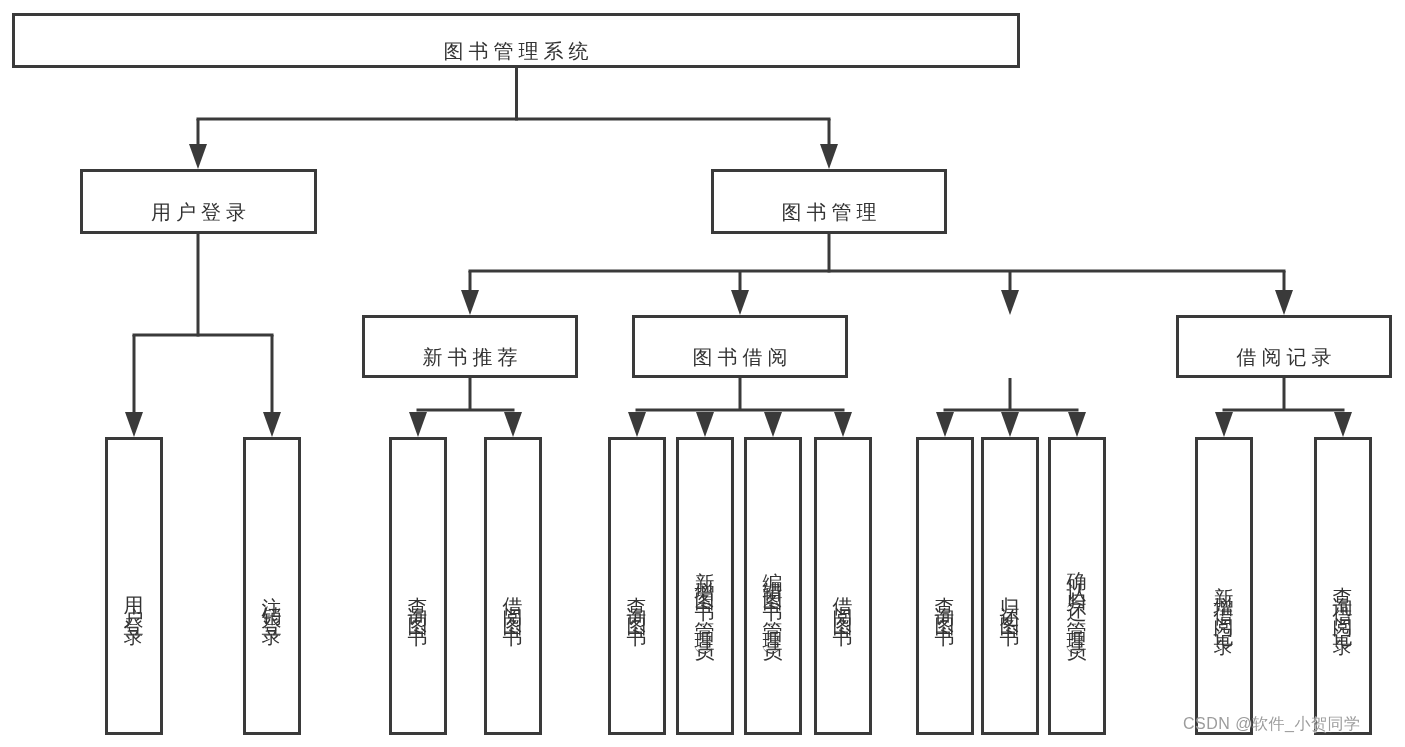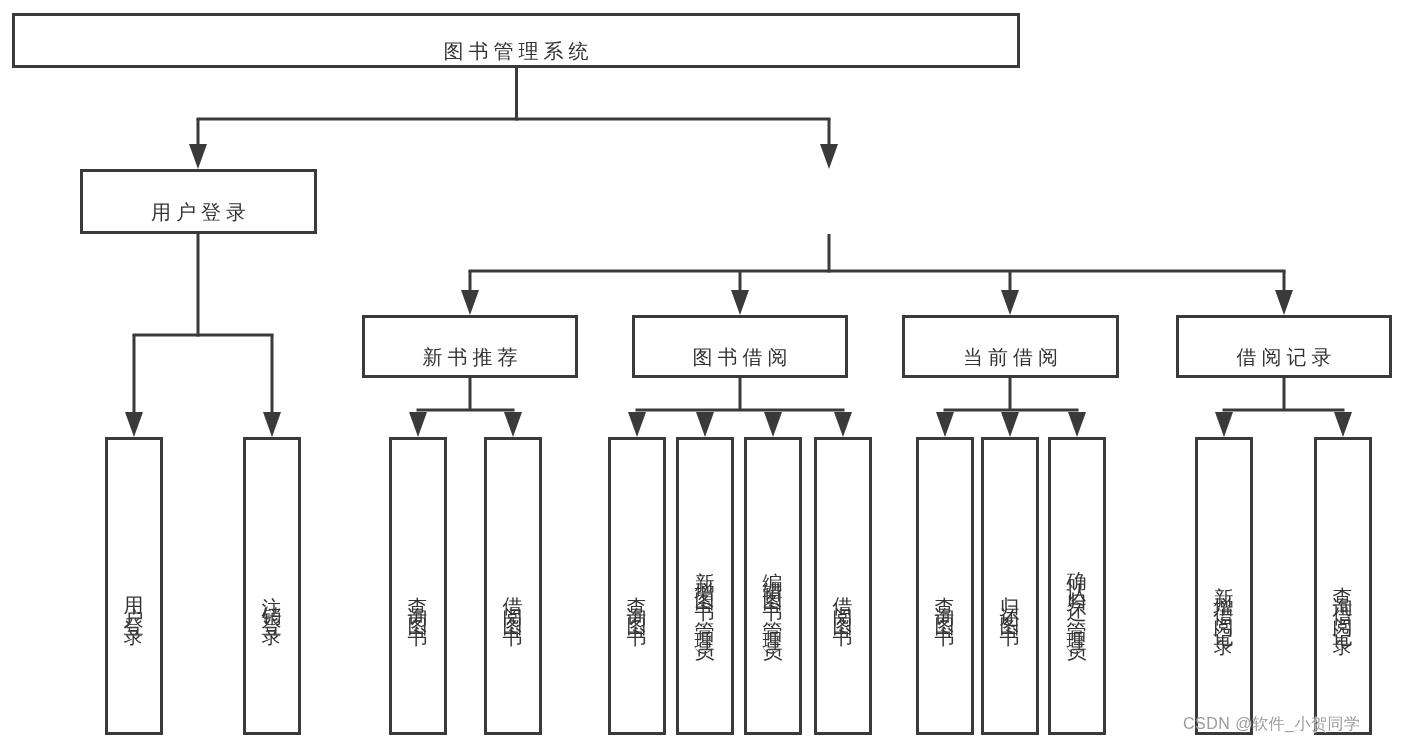--- a/index.html
+++ b/index.html
@@ -97,29 +97,29 @@
     </g>
   </svg>
 
   <div class="box h" style="left:12px;top:13px;width:1008px;height:55px;">
     <span class="label">图书管理系统</span>
   </div>
 
   <div class="box h" style="left:80px;top:169px;width:237px;height:65px;">
     <span class="label">用户登录</span>
   </div>
+  <div class="box h" style="left:711px;top:169px;width:236px;height:65px;">
+    <span class="label">图书管理</span>
+  </div>
 
   <div class="box h" style="left:362px;top:315px;width:216px;height:63px;">
     <span class="label">新书推荐</span>
   </div>
   <div class="box h" style="left:632px;top:315px;width:216px;height:63px;">
     <span class="label">图书借阅</span>
-  </div>
-  <div class="box h" style="left:902px;top:315px;width:217px;height:63px;">
-    <span class="label">当前借阅</span>
   </div>
   <div class="box h" style="left:1176px;top:315px;width:216px;height:63px;">
     <span class="label">借阅记录</span>
   </div>
 
   <div class="box v" style="left:105px;top:437px;width:58px;height:298px;">
     <span class="label">用户登录</span>
   </div>
   <div class="box v" style="left:243px;top:437px;width:58px;height:298px;">
     <span class="label">注销登录</span>

